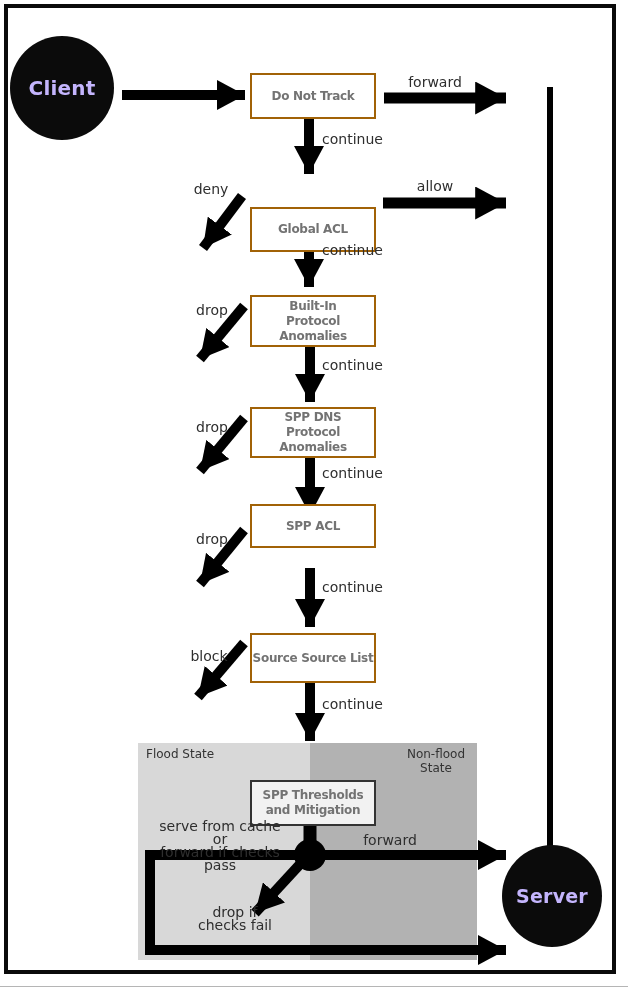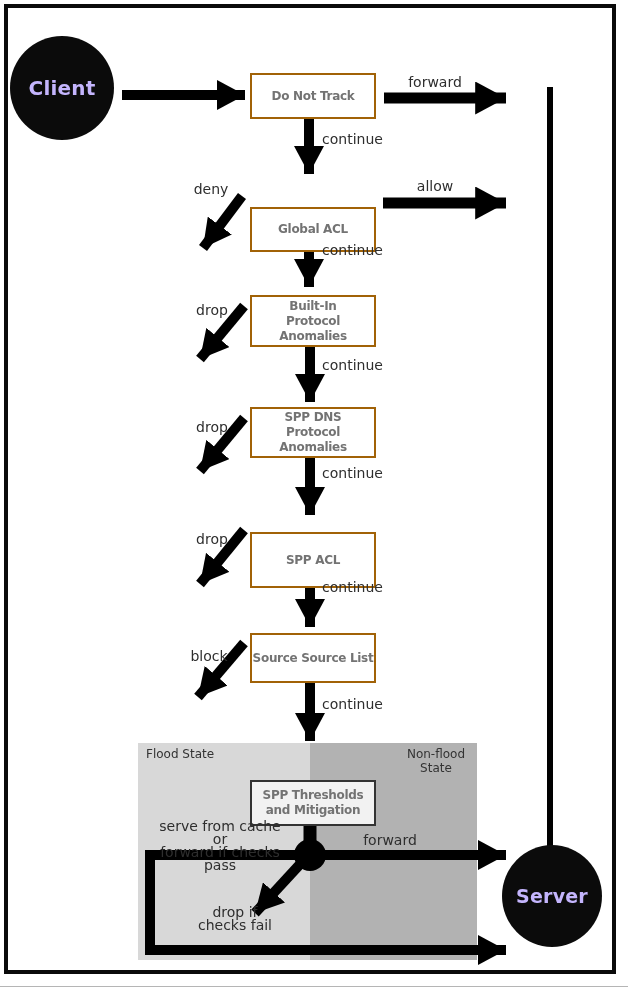--- a/index.html
+++ b/index.html
@@ -97,21 +97,21 @@
   </svg>
 
   <div class="node-box" style="top:73px;height:46px;">Do Not Track</div>
   <div class="node-box" style="top:183px;height:45px;margin-top:24px;">Global ACL</div>
   <div class="node-box" style="top:295px;height:52px;">Built-In
 Protocol
 Anomalies</div>
   <div class="node-box" style="top:407px;height:51px;">SPP DNS
 Protocol
 Anomalies</div>
-  <div class="node-box" style="top:532px;height:56px;">SPP ACL</div>
+  <div class="node-box" style="top:504px;height:44px;">SPP ACL</div>
   <div class="node-box" style="top:633px;height:50px;">Source Source List</div>
   <div class="node-box threshold" style="top:744px;height:46px;">SPP Thresholds
 and Mitigation</div>
 
   <div class="circle-node client">
     <span>Client</span>
   </div>
   <div class="circle-node server">
     <span>Server</span>
   </div>

